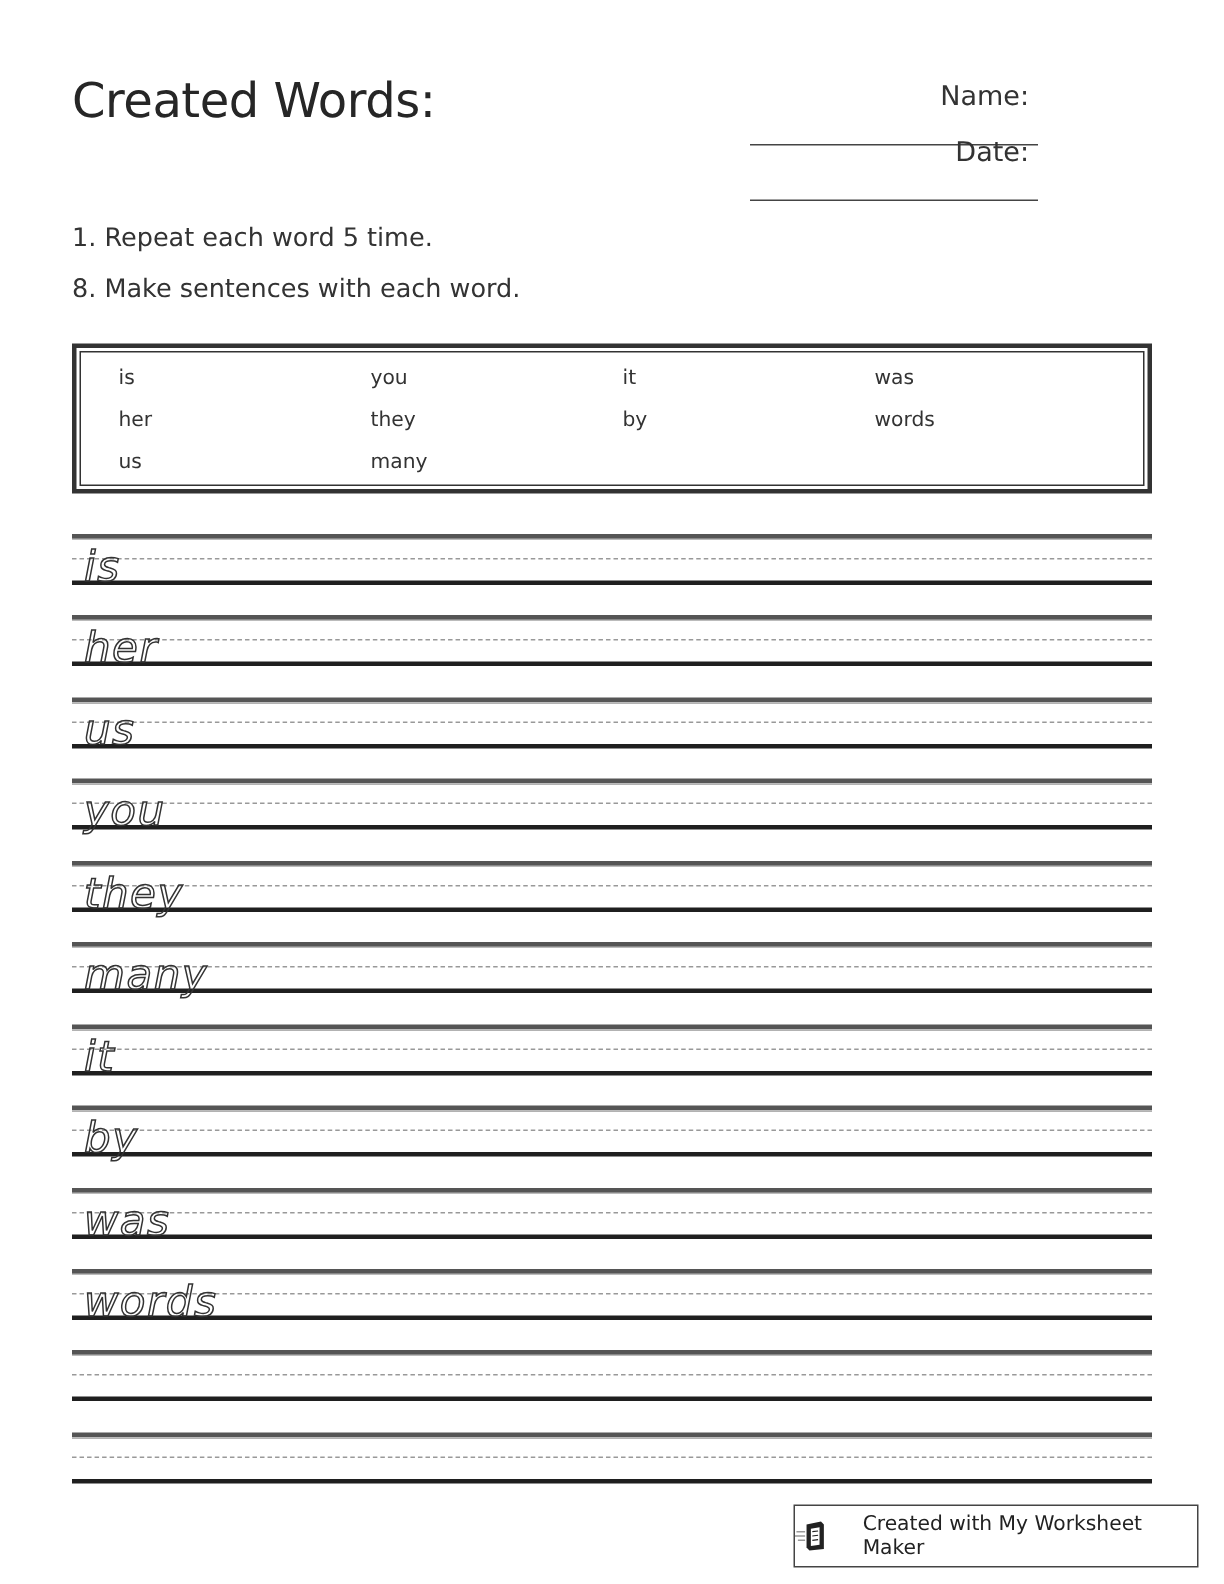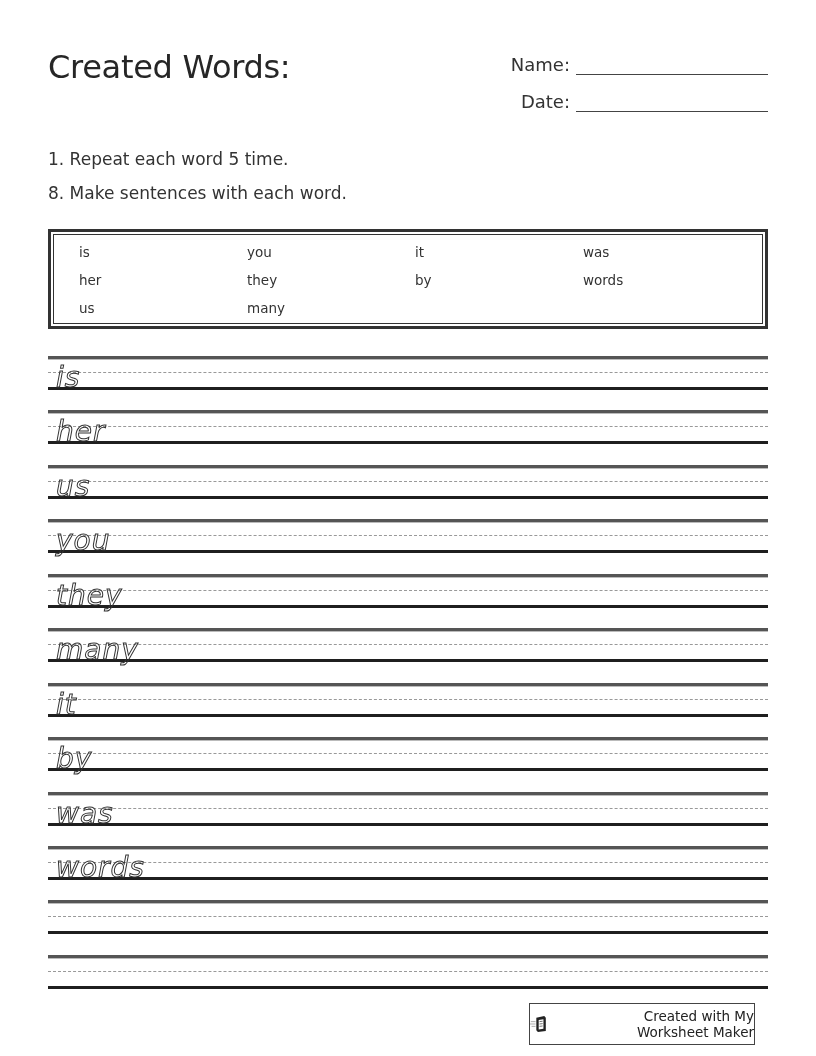--- a/index.html
+++ b/index.html
@@ -1,34 +1,34 @@
 <!DOCTYPE html>
 <html><head>
   <meta charset="utf-8">
   <style>
     html, body { margin: 0; padding: 0; background: #ffffff; }
     body { width: 816px; height: 1056px; position: relative; overflow: hidden; font-family: "DejaVu Sans", "Liberation Sans", sans-serif; color: #2b2b2b; }
     .title { position: absolute; left: 48px; top: 48px; font-size: 32px; font-weight: 400; letter-spacing: -0.3px; color: #262626; margin: 0; }
-    .field { position: absolute; display: flex; align-items: flex-start; }
+    .field { position: absolute; display: flex; align-items: flex-end; flex-direction: column; }
     .field-label { font-size: 18px; color: #333; width: 70px; text-align: right; margin-right: 6px; line-height: 22px; }
     .field-line { width: 192px; border-bottom: 1.5px solid #444; height: 20px; }
     .name-field { left: 500px; top: 54px; }
     .date-field { left: 500px; top: 91px; }
     .instr { position: absolute; left: 48px; font-size: 17px; color: #333; }
     .instr1 { top: 149px; }
     .instr2 { top: 183px; }
     .wordbank { position: absolute; left: 48px; top: 229px; width: 714px; height: 94px; border: 3px solid #333; outline: none; box-sizing: content-box; }
     .wordbank-inner { position: absolute; left: 2px; top: 2px; right: 2px; bottom: 2px; border: 1px solid #333; }
     .wb-word { position: absolute; font-size: 13.5px; color: #333; }
     .row { position: absolute; left: 48px; width: 720px; height: 32px; }
     .row .top { position: absolute; left: 0; right: 0; top: 0; height: 3px; background: #555; border-bottom: 1px solid #bbb; }
     .row .mid { position: absolute; left: 0; right: 0; top: 16px; height: 0; border-top: 1.5px dashed #999; }
     .row .base { position: absolute; left: 0; right: 0; top: 31px; height: 3px; background: #1f1f1f; }
     .trace { position: absolute; left: 8px; bottom: -4px; font-family: "DejaVu Sans", sans-serif; font-style: italic; font-size: 28px; line-height: 28px; color: transparent; -webkit-text-stroke: 1px #333; letter-spacing: 1px; }
-    .footer { position: absolute; left: 529px; top: 1003px; width: 226px; height: 42px; border: 1.5px solid #444; box-sizing: border-box; display: flex; align-items: center; justify-content: center; gap: 22px; text-align: right; }
+    .footer { position: absolute; left: 529px; top: 1003px; width: 270px; height: 42px; border: 1.5px solid #444; box-sizing: border-box; display: flex; align-items: center; justify-content: center; gap: 22px; }
     .footer-text { font-size: 13.5px; color: #222; }
     .footer-icon { width: 24px; height: 22px; }
   </style>
 </head>
 <body>
 
 <h1 class="title">Created Words:</h1>
 
 <div class="field name-field">
   <span class="field-label">Name:</span>

